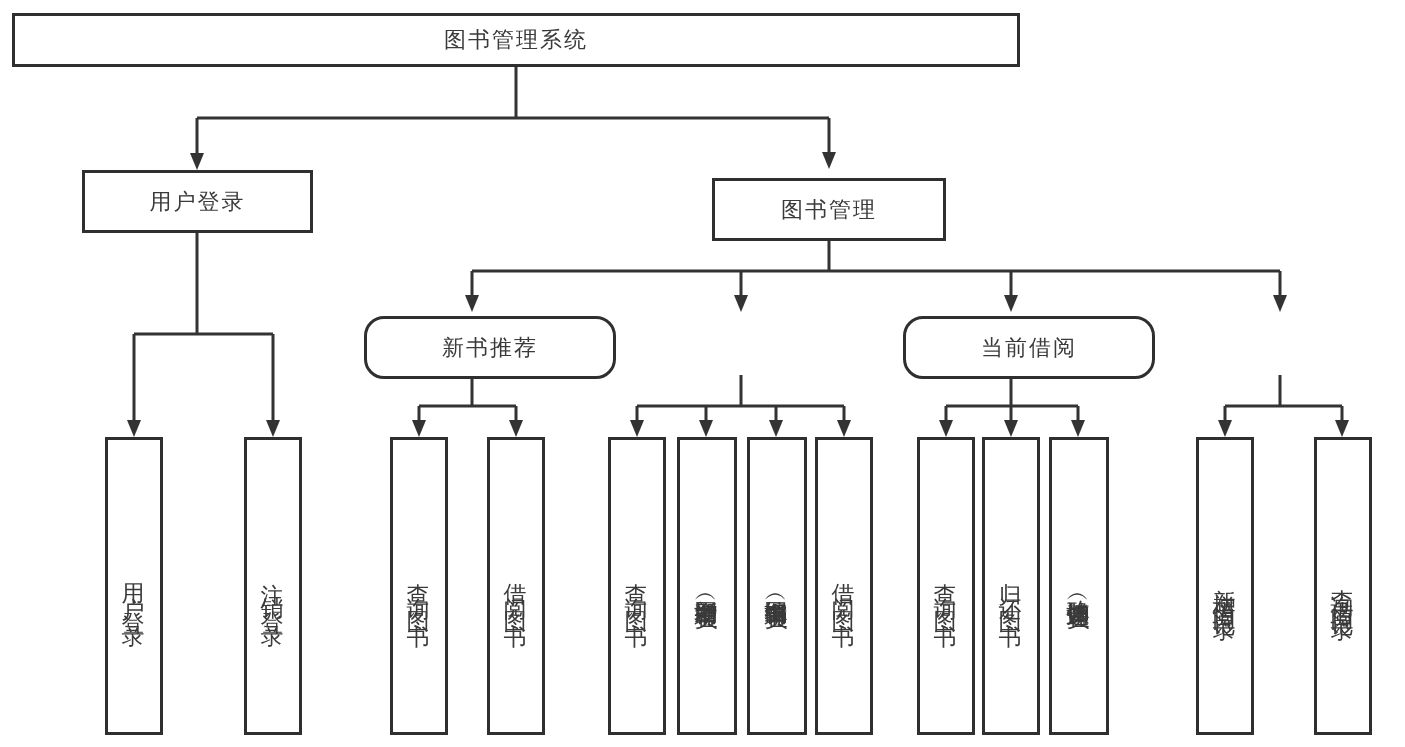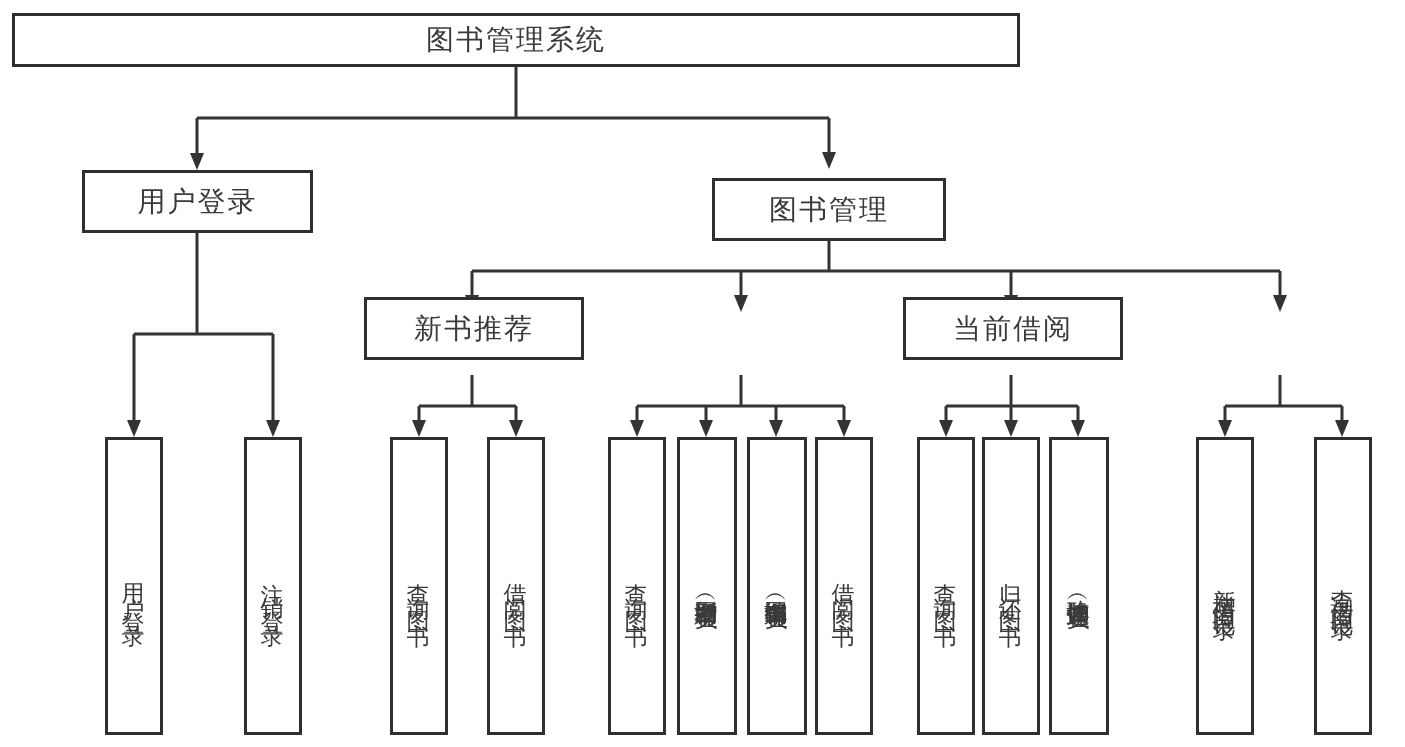--- a/index.html
+++ b/index.html
@@ -34,40 +34,40 @@
   .ah{ fill:var(--line); }
   .box{
     position:absolute;
     box-sizing:border-box;
     background:#fff;
     border:3px solid var(--border);
     color:var(--text);
     display:flex;
     align-items:center;
     justify-content:center;
-    font-size:28px;
+    font-size:22px;
     letter-spacing:2px;
     white-space:nowrap;
   }
   .v{
     writing-mode:vertical-rl;
     text-orientation:mixed;
     font-size:23px;
     width:58px;
     height:298px;
     top:437px;
     white-space:normal;
   }
   .sp4{ letter-spacing:14px; padding-top:14px; }
   .sp6{ letter-spacing:6px;  padding-top:6px; }
   .sp0{ letter-spacing:1px; }
   .root{ left:12px;  top:13px;  width:1008px; height:54px; }
   .l2a { left:82px;  top:170px; width:231px;  height:63px; }
   .l2b { left:712px; top:169px; width:234px;  height:63px;margin-top:9px; }
-  .l3  { top:297px;  width:220px; height:63px; }
+  .l3  { top:316px;  width:252px; height:63px;border-radius:20px; }
   .watermark{
     position:absolute;
     left:1183px;
     top:711px;
     font-size:19px;
     color:var(--watermark);
     letter-spacing:0.5px;
     z-index:5;
     white-space:nowrap;
   }

